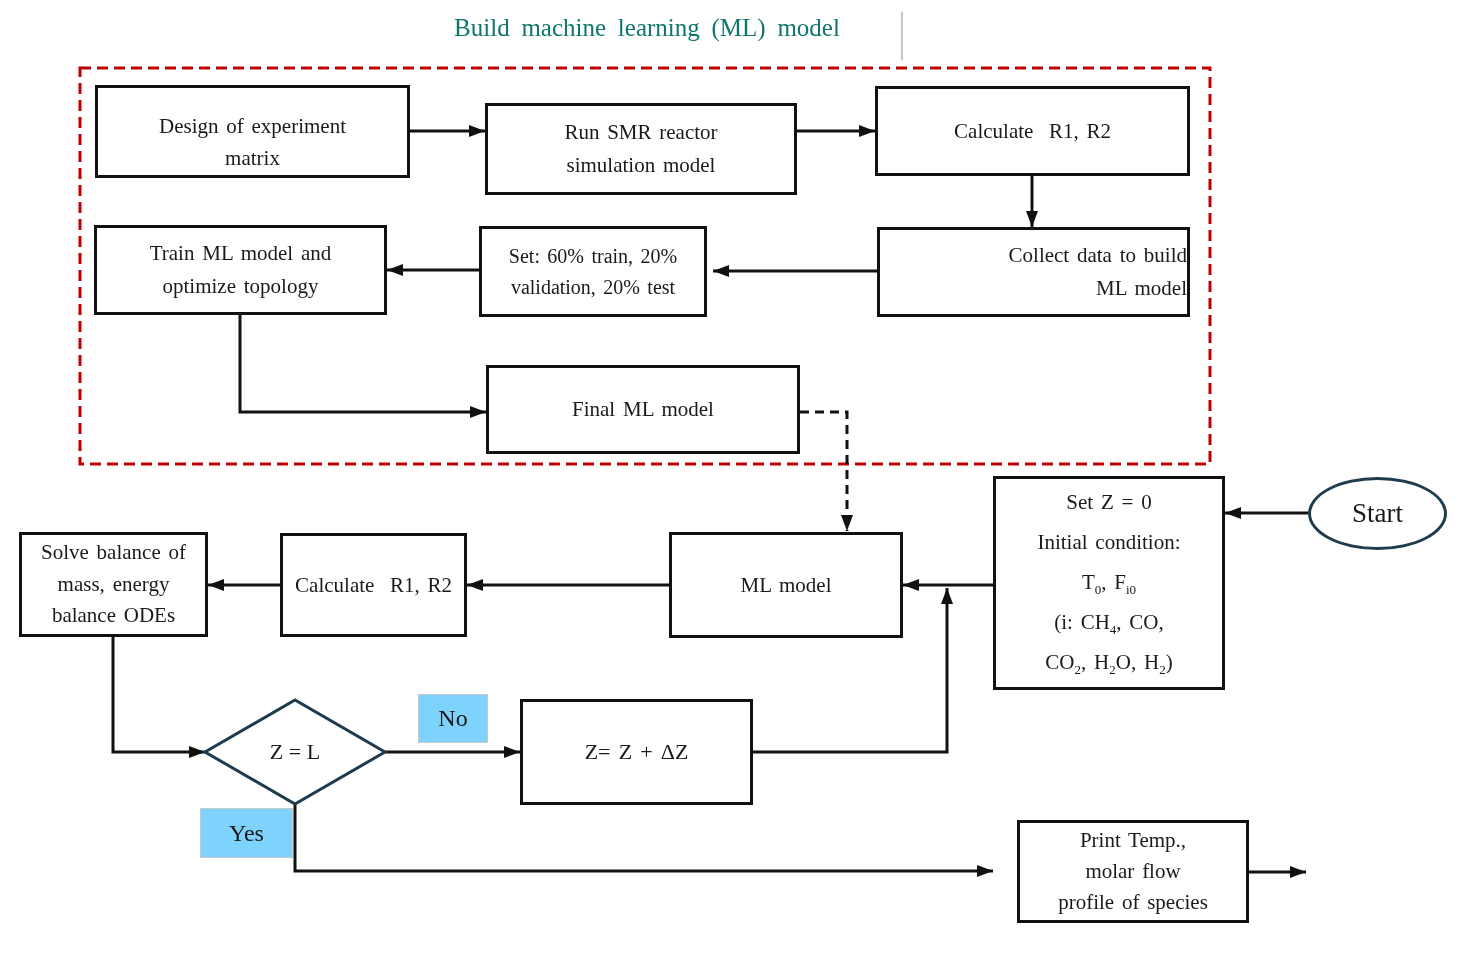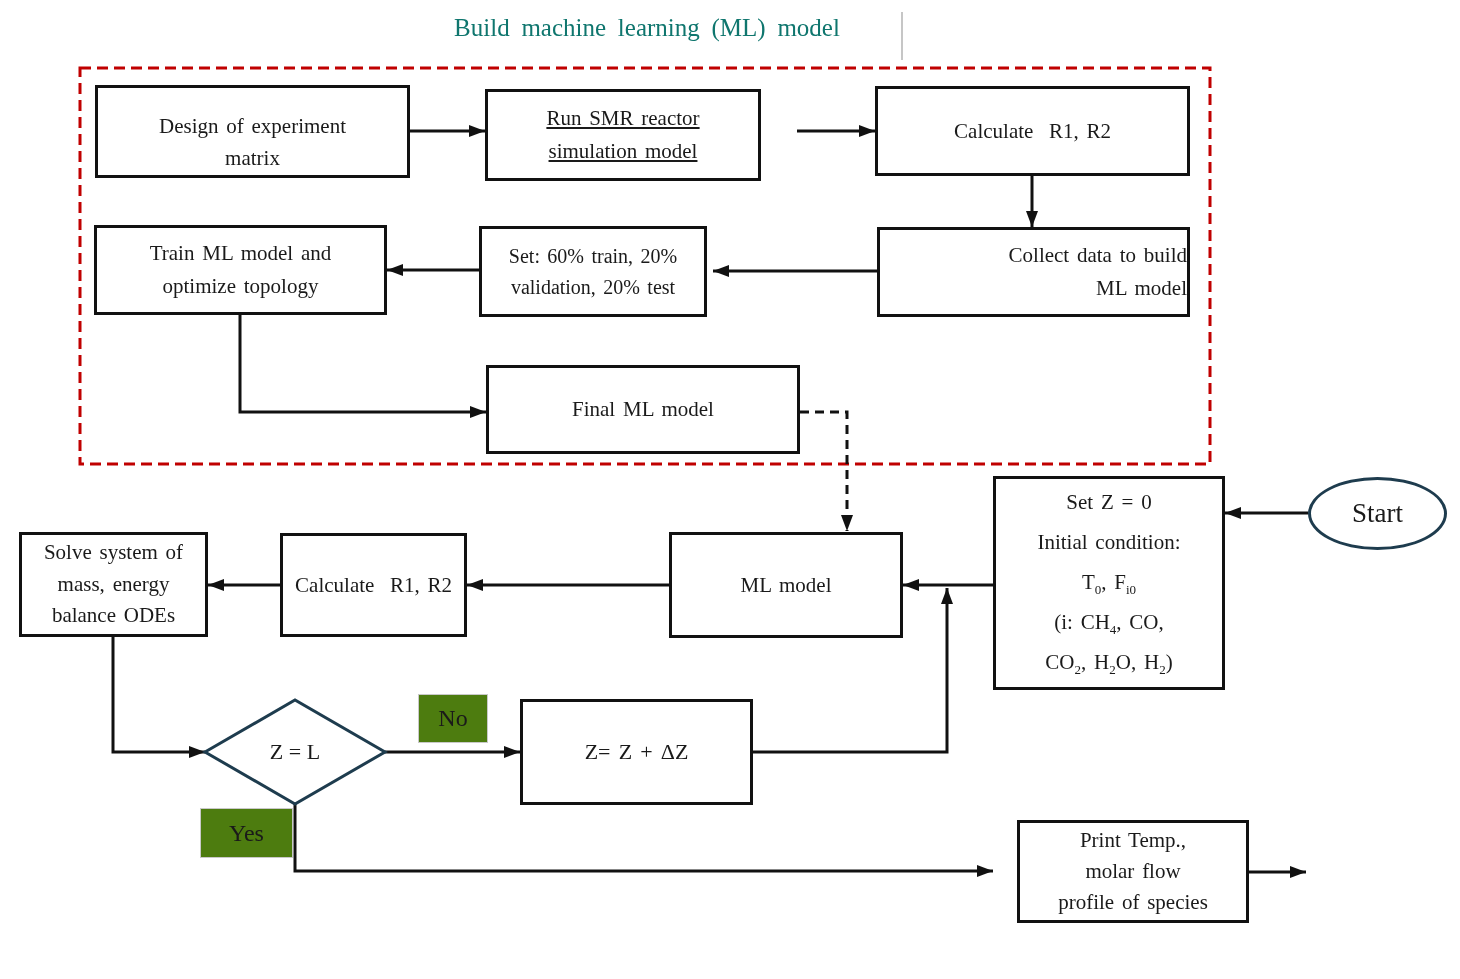--- a/index.html
+++ b/index.html
@@ -10,21 +10,21 @@
         border:3px solid #111111;display:flex;flex-direction:column;align-items:center;
         justify-content:center;text-align:center;font-size:21px;line-height:1.55;
         word-spacing:0.12em;}
   .nline{display:block;white-space:pre-wrap;}
   sub{font-size:0.62em;line-height:0;}
   .terminal{position:absolute;z-index:2;box-sizing:border-box;background:#ffffff;
             border:3px solid #1e3c4e;border-radius:50%;display:flex;align-items:center;
             justify-content:center;font-size:27px;}
   .decision-text{position:absolute;z-index:3;display:flex;align-items:center;justify-content:center;
                  font-size:22px;background:transparent;}
-  .branch-label{position:absolute;z-index:3;box-sizing:border-box;background:#4d7c0f;
+  .branch-label{position:absolute;z-index:3;box-sizing:border-box;background:#7dd3fc;
                 border:1px solid #c9c9c9;display:flex;align-items:center;justify-content:center;
                 font-size:24px;}
   .diagram-title{position:absolute;left:0;top:14px;width:1294px;z-index:2;text-align:center;
                  font-size:25px;color:#0f766e;word-spacing:0.22em;}
   #init-node{line-height:1.9;}
   #solve-node{line-height:1.5;}
   #print-node{line-height:1.48;}
 </style>
 </head>
 <body>
@@ -62,21 +62,21 @@
     <polygon points="205,752 295,700 385,752 295,804" fill="#ffffff" stroke="#1e3c4e" stroke-width="3"></polygon>
   </svg>
 
   <div class="diagram-title">Build machine learning (ML) model</div>
 
   <div class="node" style="left:95px;top:85px;width:315px;height:93px;justify-content:flex-end;">
     <span class="nline">Design of experiment</span>
     <span class="nline">matrix</span>
   </div>
 
-  <div class="node" style="left:485px;top:89px;width:276px;height:92px;text-decoration:underline;">
+  <div class="node" style="left:485px;top:103px;width:312px;height:92px;">
     <span class="nline">Run SMR reactor</span>
     <span class="nline">simulation model</span>
   </div>
 
   <div class="node" style="left:875px;top:86px;width:315px;height:90px;">
     <span class="nline">Calculate  R1, R2</span>
   </div>
 
   <div class="node" style="left:94px;top:225px;width:293px;height:90px;">
     <span class="nline">Train ML model and</span>
@@ -107,21 +107,21 @@
 
   <div class="node" style="left:669px;top:532px;width:234px;height:106px;">
     <span class="nline">ML model</span>
   </div>
 
   <div class="node" style="left:280px;top:533px;width:187px;height:104px;">
     <span class="nline">Calculate  R1, R2</span>
   </div>
 
   <div class="node" id="solve-node" style="left:19px;top:532px;width:189px;height:105px;">
-    <span class="nline">Solve system of</span>
+    <span class="nline">Solve balance of</span>
     <span class="nline">mass, energy</span>
     <span class="nline">balance ODEs</span>
   </div>
 
   <div class="node" style="left:520px;top:699px;width:233px;height:106px;font-size:22px;">
     <span class="nline">Z= Z + ΔZ</span>
   </div>
 
   <div class="node" id="print-node" style="left:993px;top:820px;width:232px;height:103px;margin-left:24px;">
     <span class="nline">Print Temp.,</span>

